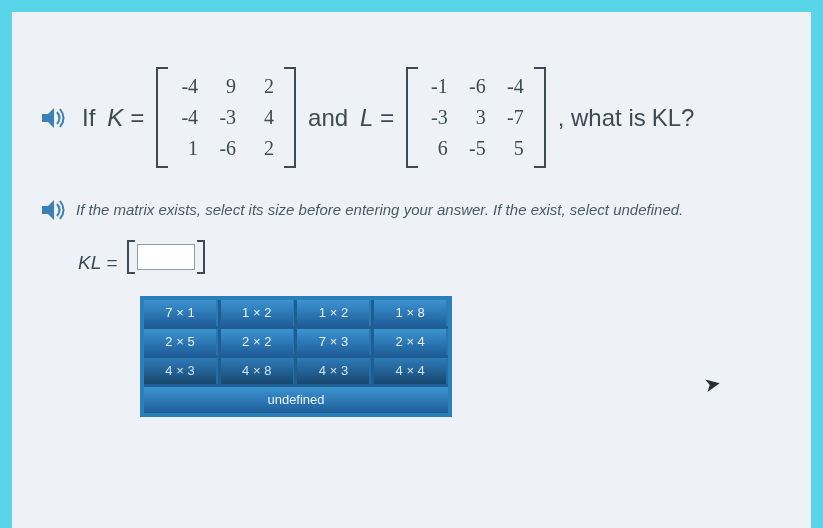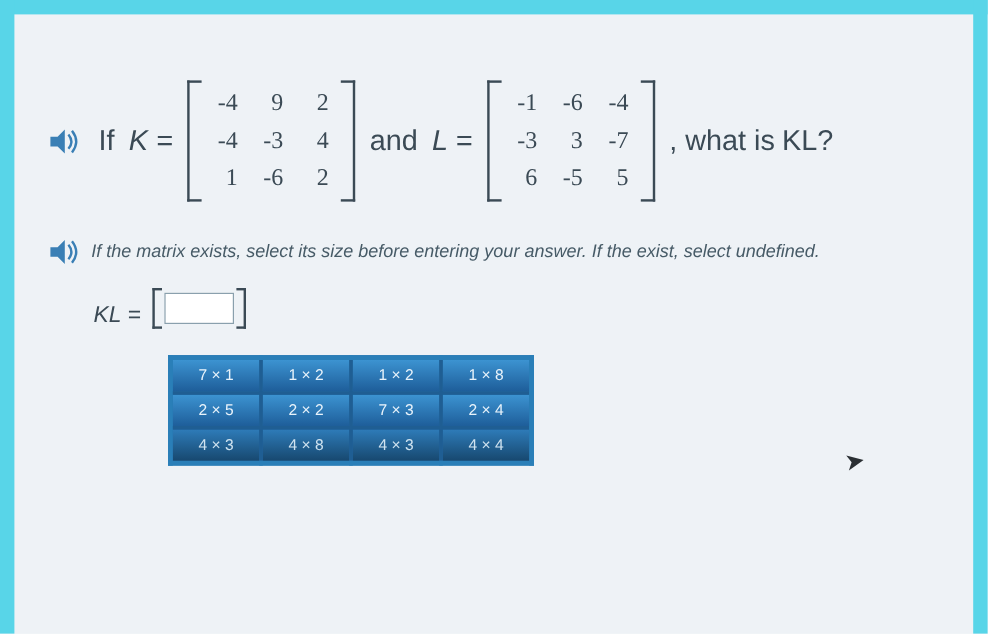--- a/index.html
+++ b/index.html
@@ -248,20 +248,25 @@
           <td>
                 <span class="sz-btn">4 × 8</span>
               </td>
           <td>
                 <span class="sz-btn">4 × 3</span>
               </td>
           <td>
                 <span class="sz-btn">4 × 4</span>
               </td>
         </tr>
+        <tr>
+          <td colspan="4">
+                <span class="sz-btn wide">undefined</span>
+              </td>
+        </tr>
       </tbody>
         </table>
     </div>
 
     <div class="cursor">➤</div>
 
   </div>
 </div>
 
 </body></html>

